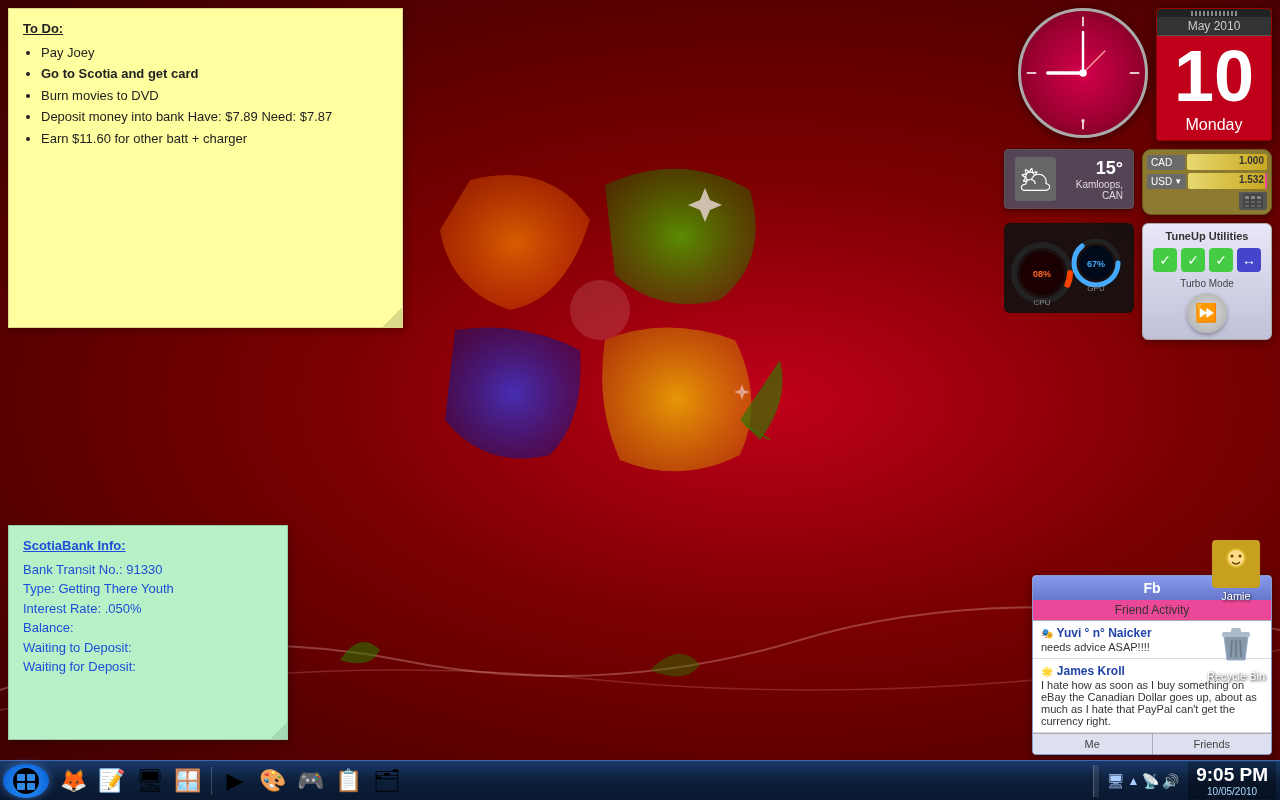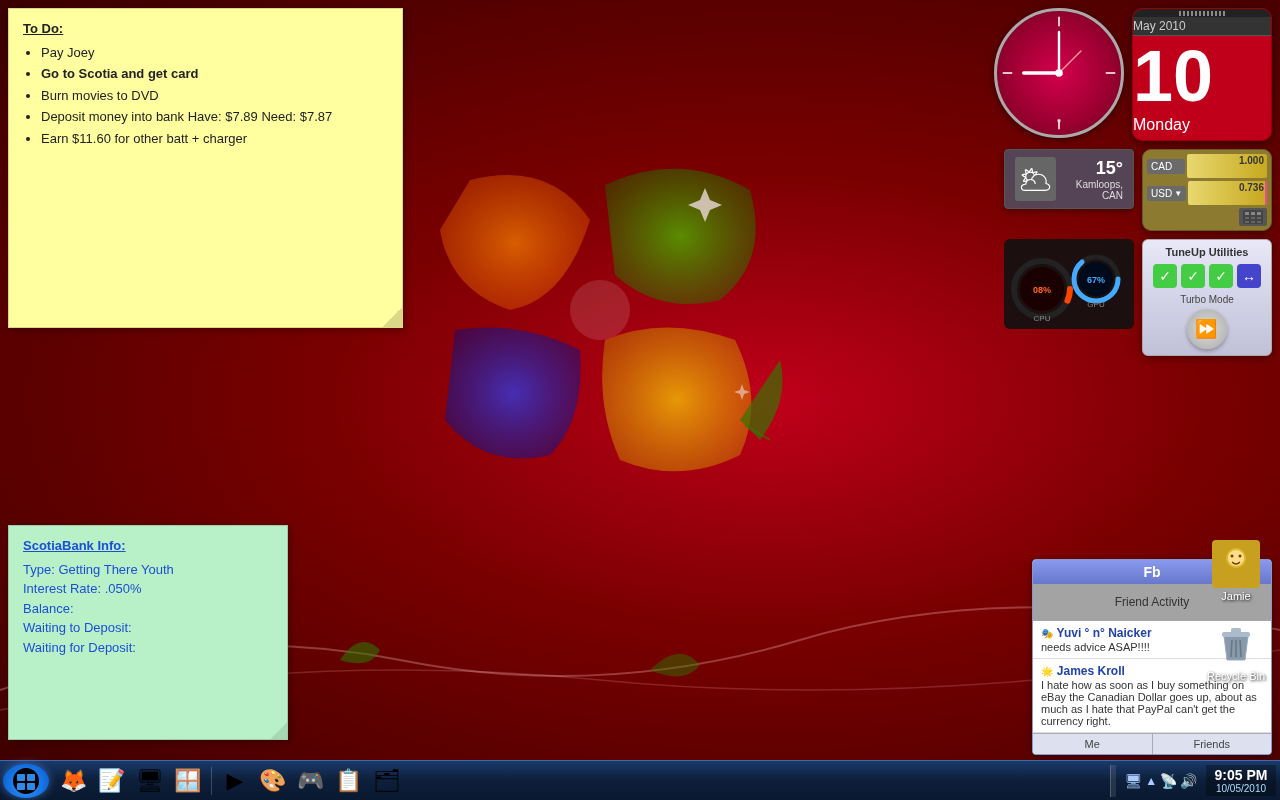--- a/index.html
+++ b/index.html
@@ -120,26 +120,27 @@
 
     .clock-face {
       position: relative;
       width: 100%;
       height: 100%;
       border-radius: 50%;
     }
 
     
     .calendar-widget {
-      width: 140px;
+      width: 116px;
       background: #c0001a;
       border: 1px solid #900;
-      border-radius: 10px;
+      border-radius: 3px;
       overflow: hidden;
       box-shadow: 0 2px 8px rgba(0,0,0,0.5);
+      text-align: center;
     }
 
     .calendar-top {
       background: #333;
       color: #ccc;
       font-size: 12px;
       padding: 2px 0;
       border-bottom: 1px solid #555;
     }
 
@@ -222,21 +223,21 @@
       font-size: 10px;
       padding: 2px 4px;
       border-radius: 2px;
       min-width: 38px;
       text-align: center;
       cursor: pointer;
     }
 
     .currency-bar-bg {
       flex: 1;
-      height: 24px;
+      height: 16px;
       background: #ec4899;
       border-radius: 2px;
       position: relative;
       overflow: hidden;
     }
 
     .currency-bar-fill {
       height: 100%;
       background: linear-gradient(to right, #e8d870, #c8a820);
     }
@@ -327,25 +328,25 @@
     .fb-header {
       background: linear-gradient(to bottom, #8899ee, #6677cc);
       color: white;
       text-align: center;
       padding: 4px;
       font-size: 14px;
       font-weight: bold;
     }
 
     .fb-sub {
-      background: #a3a3a3;
+      background: #ec4899;
       text-align: center;
       font-size: 12px;
       color: #333;
-      padding: 11px;
+      padding: 3px;
       border-bottom: 1px solid #aaa;
     }
 
     .fb-content {
       max-height: 180px;
       overflow-y: hidden;
       background: white;
     }
 
     .fb-item {
@@ -491,21 +492,21 @@
     .taskbar-clock {
       background: rgba(0,0,0,0.3);
       color: white;
       font-size: 11px;
       text-align: center;
       padding: 2px 8px;
       min-width: 70px;
       cursor: pointer;
     }
 
-    .clock-time { font-weight: bold; font-size: 14px; }
+    .clock-time { font-weight: bold; font-size: 19px; }
     .clock-date { font-size: 10px; color: #aaddff; }
 
     
     .gauge-widget {
       width: 130px;
       height: 90px;
       position: relative;
     }
 
     .gauge-svg {
@@ -572,20 +573,21 @@
       <li>Deposit money into bank Have: $7.89 Need: $7.87</li>
       <li>Earn $11.60 for other batt + charger</li>
     </ul>
 
     <div style="position:absolute;bottom:0;right:0;width:20px;height:20px;background:linear-gradient(135deg, transparent 50%, rgba(0,0,0,0.15) 50%);"></div>
   </div>
 
 
   <div class="sticky sticky-green">
     <div class="sticky-title">ScotiaBank Info:</div>
+    <div>Bank Transit No.: 91330</div>
     <div>Type: Getting There Youth</div>
     <div>Interest Rate: .050%</div>
     <div>Balance:</div>
     <div>Waiting to Deposit:</div>
     <div>Waiting for Deposit:</div>
     <div style="position:absolute;bottom:0;right:0;width:16px;height:16px;background:linear-gradient(135deg,transparent 50%,rgba(0,0,0,0.1) 50%);"></div>
   </div>
 
   <div class="widgets">
 
@@ -655,21 +657,21 @@
             <span class="currency-value">1.000</span>
           </div>
         </div>
         <div class="currency-row">
           <div class="currency-label" style="cursor:pointer;display:flex;align-items:center;gap:2px;">
               <span>USD</span>
               <span style="font-size:8px;">▼</span>
             </div>
           <div class="currency-bar-bg">
             <div class="currency-bar-fill" style="width:97.3%;"></div>
-            <span class="currency-value">0.736</span>
+            <span class="currency-value">1.532</span>
           </div>
         </div>
 
         <div style="display:flex;justify-content:flex-end;">
           <div style="width:28px;height:18px;background:#555;border-radius:2px;display:flex;align-items:center;justify-content:center;">
             <svg width="20" height="14" viewBox="0 0 20 14">
               <rect width="20" height="14" rx="2" fill="#444"></rect>
               <rect x="2" y="2" width="4" height="3" rx="0.5" fill="#888"></rect>
               <rect x="8" y="2" width="4" height="3" rx="0.5" fill="#888"></rect>
               <rect x="14" y="2" width="4" height="3" rx="0.5" fill="#888"></rect>

